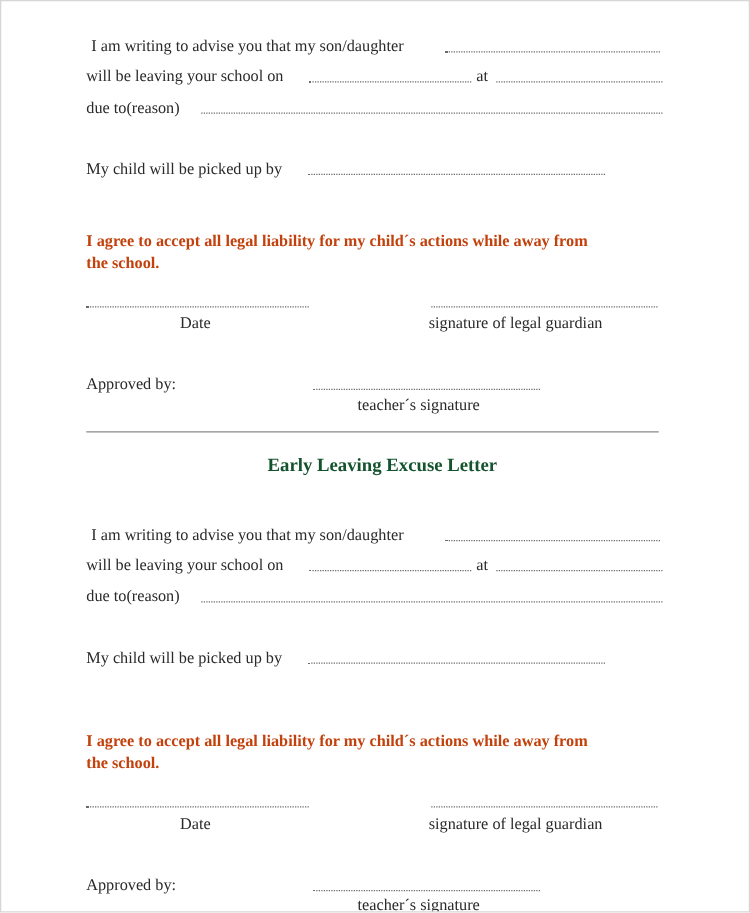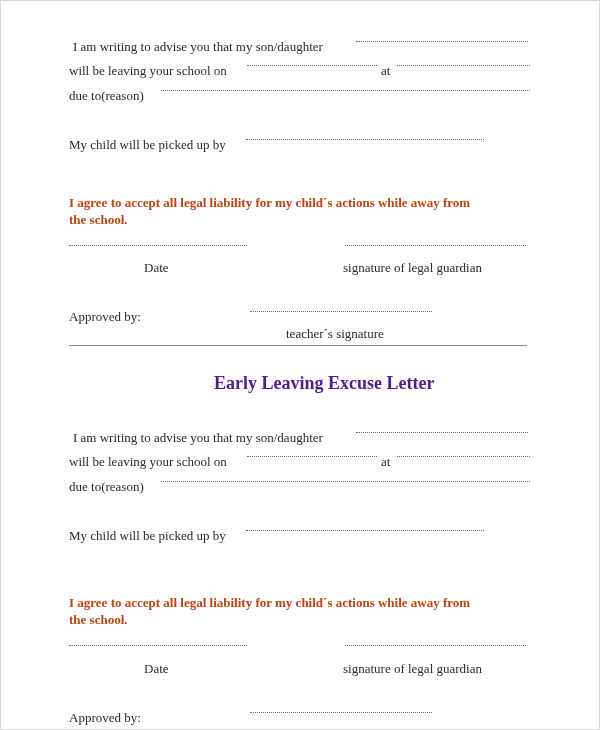--- a/index.html
+++ b/index.html
@@ -14,34 +14,33 @@
       width: 598px; height: 728px;
       border: 1px solid #d6d6d6;
       background: #fff;
       overflow: hidden;
     }
     .t {
       position: absolute;
       white-space: nowrap;
       font-size: 13px;
       line-height: 16px;
-      margin-top: 10px;
     }
     .b { font-weight: bold; color: #c2410c; }
     .dots {
       position: absolute;
       height: 0;
       border-bottom: 1px dotted #6a6a6a;
     }
     .rule {
       position: absolute;
       height: 0;
       border-bottom: 1.5px solid #8a8a8a;
     }
-    .title { font-size: 18px; font-weight: bold; color: #4c1d95; }
+    .title { font-size: 15px; font-weight: bold; color: #14532d; }
   </style>
 </head>
 <body>
 
 <div class="page">
 
   <div>
     <span class="t" style="left:72px; top:28px;">I am writing to advise you that my son/daughter</span>
     <div class="dots" style="left:355px; top:40px; width:172px;"></div>
 

